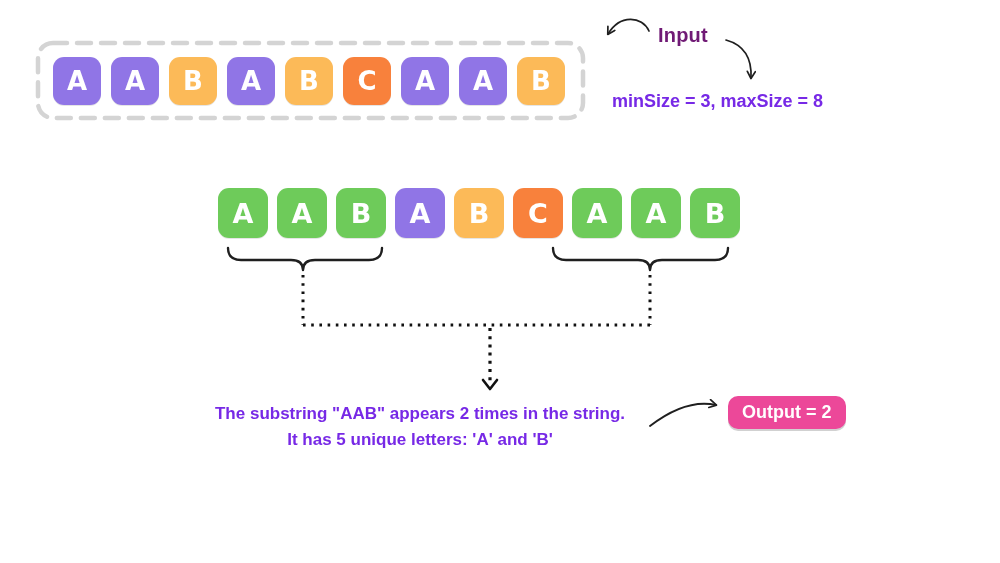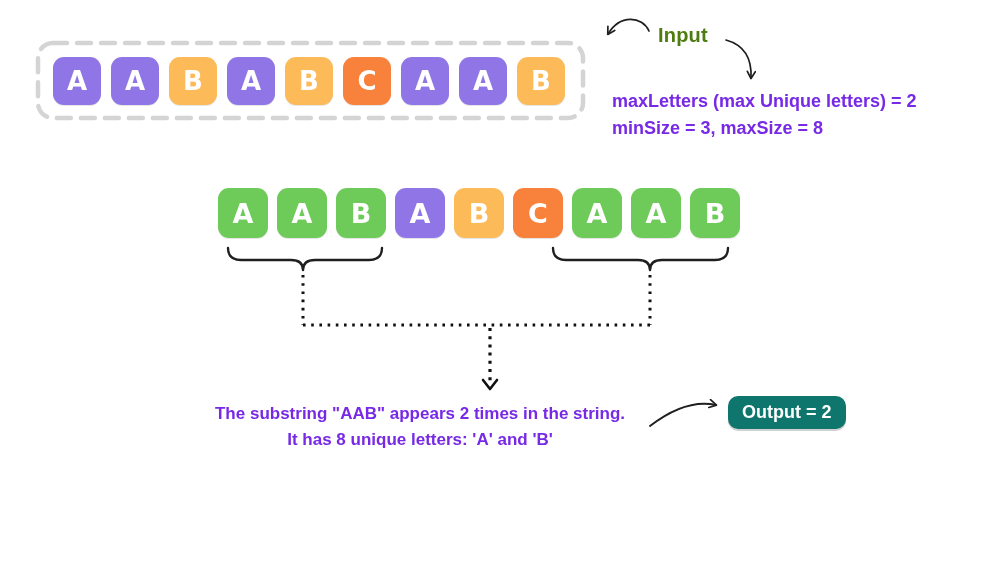--- a/index.html
+++ b/index.html
@@ -23,38 +23,38 @@
   .row-input .tile{width:48px;height:48px;font-size:26px;}
   .row-window .tile{width:50px;height:50px;font-size:27px;}
   .tile[data-color="purple"]{background:#9075e6;}
   .tile[data-color="yellow"]{background:#fcba58;}
   .tile[data-color="orange"]{background:#f8813c;}
   .tile[data-color="green"]{background:#6ecb5a;}
 
   
   .input-label{
     position:absolute;left:658px;top:24px;
-    font-size:20px;font-weight:800;color:#4d7c0f;letter-spacing:.2px;
+    font-size:20px;font-weight:800;color:#701a75;letter-spacing:.2px;
   }
   .input-params{
     position:absolute;left:612px;top:88px;width:360px;
     color:#7729e6;font-weight:bold;font-size:18px;line-height:27px;
   }
 
   
   .explanation{
     position:absolute;left:140px;top:401px;width:560px;
     text-align:center;color:#7729e6;font-weight:bold;
     font-size:17px;line-height:25.5px;
   }
 
   
   .output-badge{
     position:absolute;left:728px;top:396px;
-    background:#0f766e;color:#ffffff;font-weight:bold;font-size:18px;
+    background:#ec4899;color:#ffffff;font-weight:bold;font-size:18px;
     padding:6px 14px;border-radius:10px;
     box-shadow:0 2px 0 rgba(0,0,0,0.18);
   }
 </style>
 </head>
 <body>
 
 <div class="stage">
 
   <svg class="overlay" viewBox="0 0 1000 563" xmlns="http://www.w3.org/2000/svg">
@@ -90,36 +90,35 @@
     <div class="tile" data-color="purple">A</div>
     <div class="tile" data-color="yellow">B</div>
     <div class="tile" data-color="orange">C</div>
     <div class="tile" data-color="purple">A</div>
     <div class="tile" data-color="purple">A</div>
     <div class="tile" data-color="yellow">B</div>
   </div>
 
   <div class="input-label">Input</div>
   <div class="input-params">
-    <div>maxLetters (max Unique letters) = 2</div>
     <div>minSize = 3, maxSize = 8</div>
   </div>
 
   <div class="tile-row row-window">
     <div class="tile" data-color="green">A</div>
     <div class="tile" data-color="green">A</div>
     <div class="tile" data-color="green">B</div>
     <div class="tile" data-color="purple">A</div>
     <div class="tile" data-color="yellow">B</div>
     <div class="tile" data-color="orange">C</div>
     <div class="tile" data-color="green">A</div>
     <div class="tile" data-color="green">A</div>
     <div class="tile" data-color="green">B</div>
   </div>
 
   <div class="explanation">
     <div>The substring "AAB" appears 2 times in the string.</div>
-    <div>It has 8 unique letters: 'A' and 'B'</div>
+    <div>It has 5 unique letters: 'A' and 'B'</div>
   </div>
 
   <div class="output-badge">Output = 2</div>
 
 </div>
 
 </body></html>

